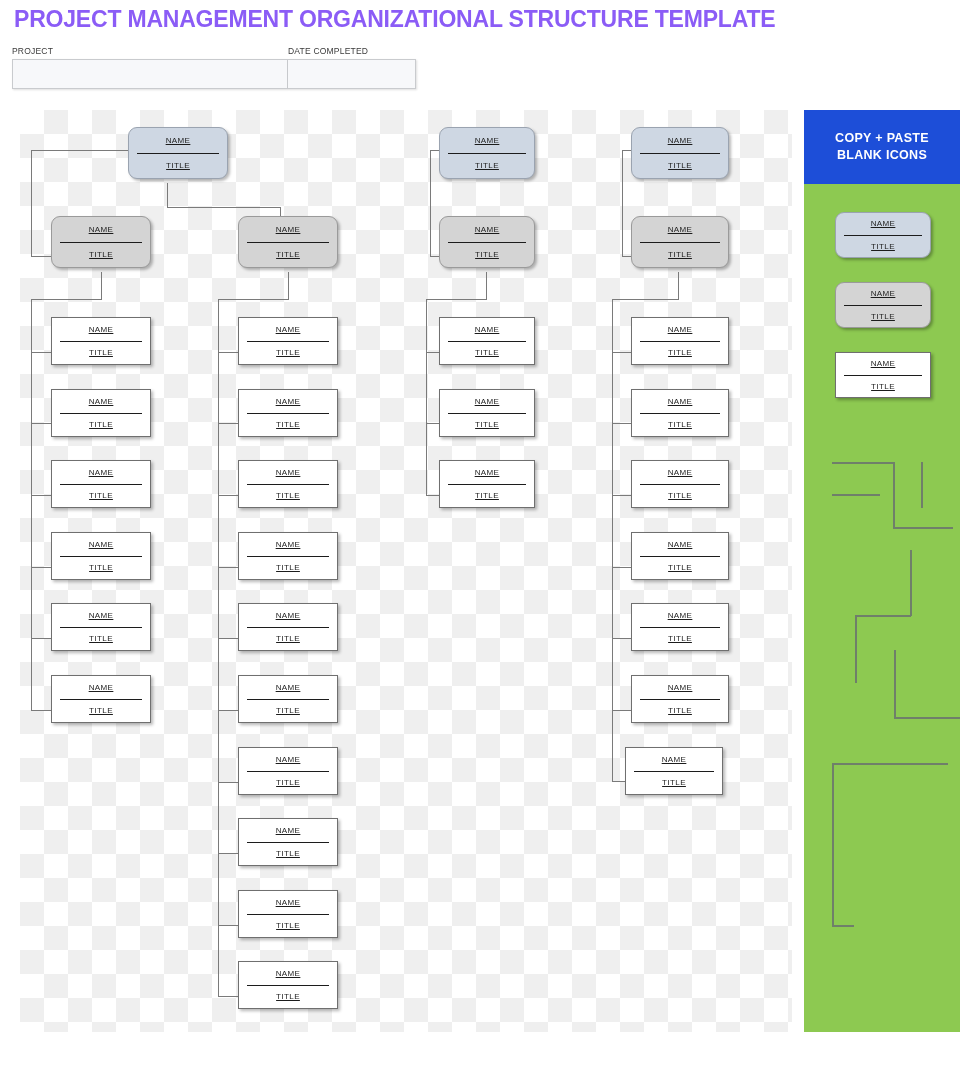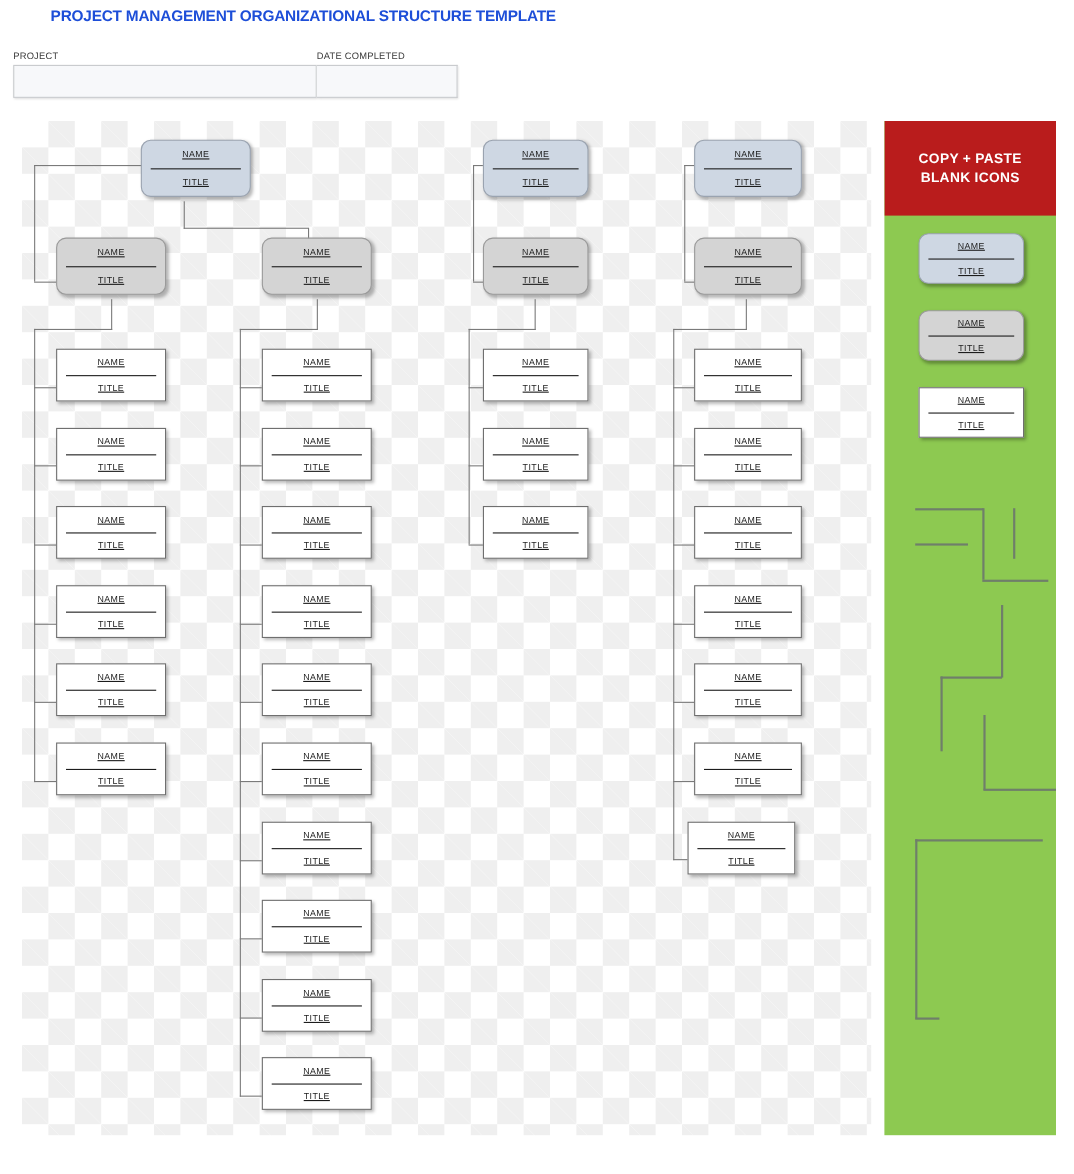--- a/index.html
+++ b/index.html
@@ -13,26 +13,25 @@
     position: relative;
     font-family: "Liberation Sans", sans-serif;
     overflow: hidden;
   }
 
   
   #page-title {
     position: absolute;
     left: 14px;
     top: 6px;
-    font-size: 14px;
+    font-size: 23px;
     font-weight: bold;
-    color: #1d4ed8;
+    color: #8b5cf6;
     letter-spacing: -0.2px;
     white-space: nowrap;
-    margin-left: 32px;
   }
 
   .form-row {
     position: absolute;
     left: 12px;
     top: 46px;
     display: flex;
     align-items: flex-start;
   }
   .form-field { position: relative; }
@@ -127,22 +126,22 @@
   #legend-panel {
     position: absolute;
     left: 804px;
     top: 110px;
     width: 156px;
     height: 922px;
     background: #8dc951;
     overflow: hidden;
   }
   #legend-header {
-    height: 86px;
-    background: #b91c1c;
+    height: 74px;
+    background: #1d4ed8;
     display: flex;
     flex-direction: column;
     align-items: center;
     justify-content: center;
     color: #ffffff;
     font-size: 12.5px;
     font-weight: bold;
     letter-spacing: 0.3px;
     line-height: 1.35;
     text-align: center;

